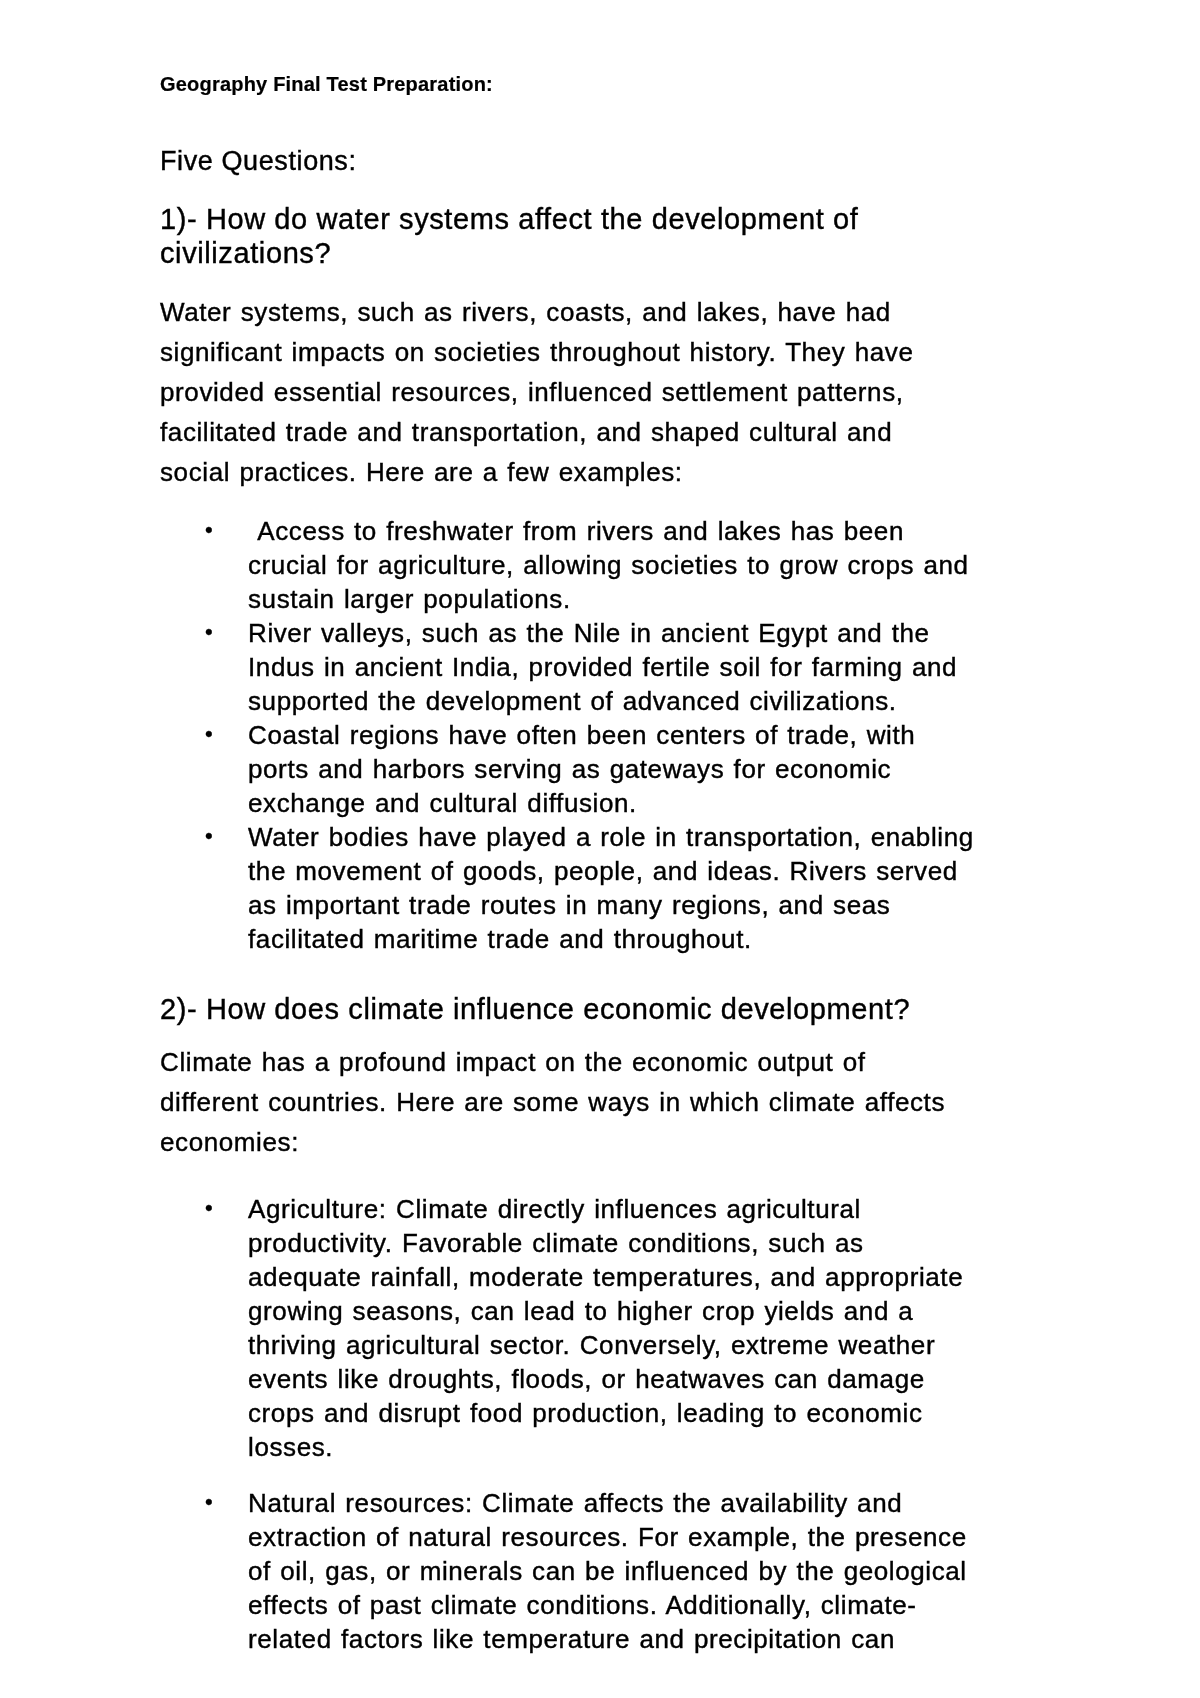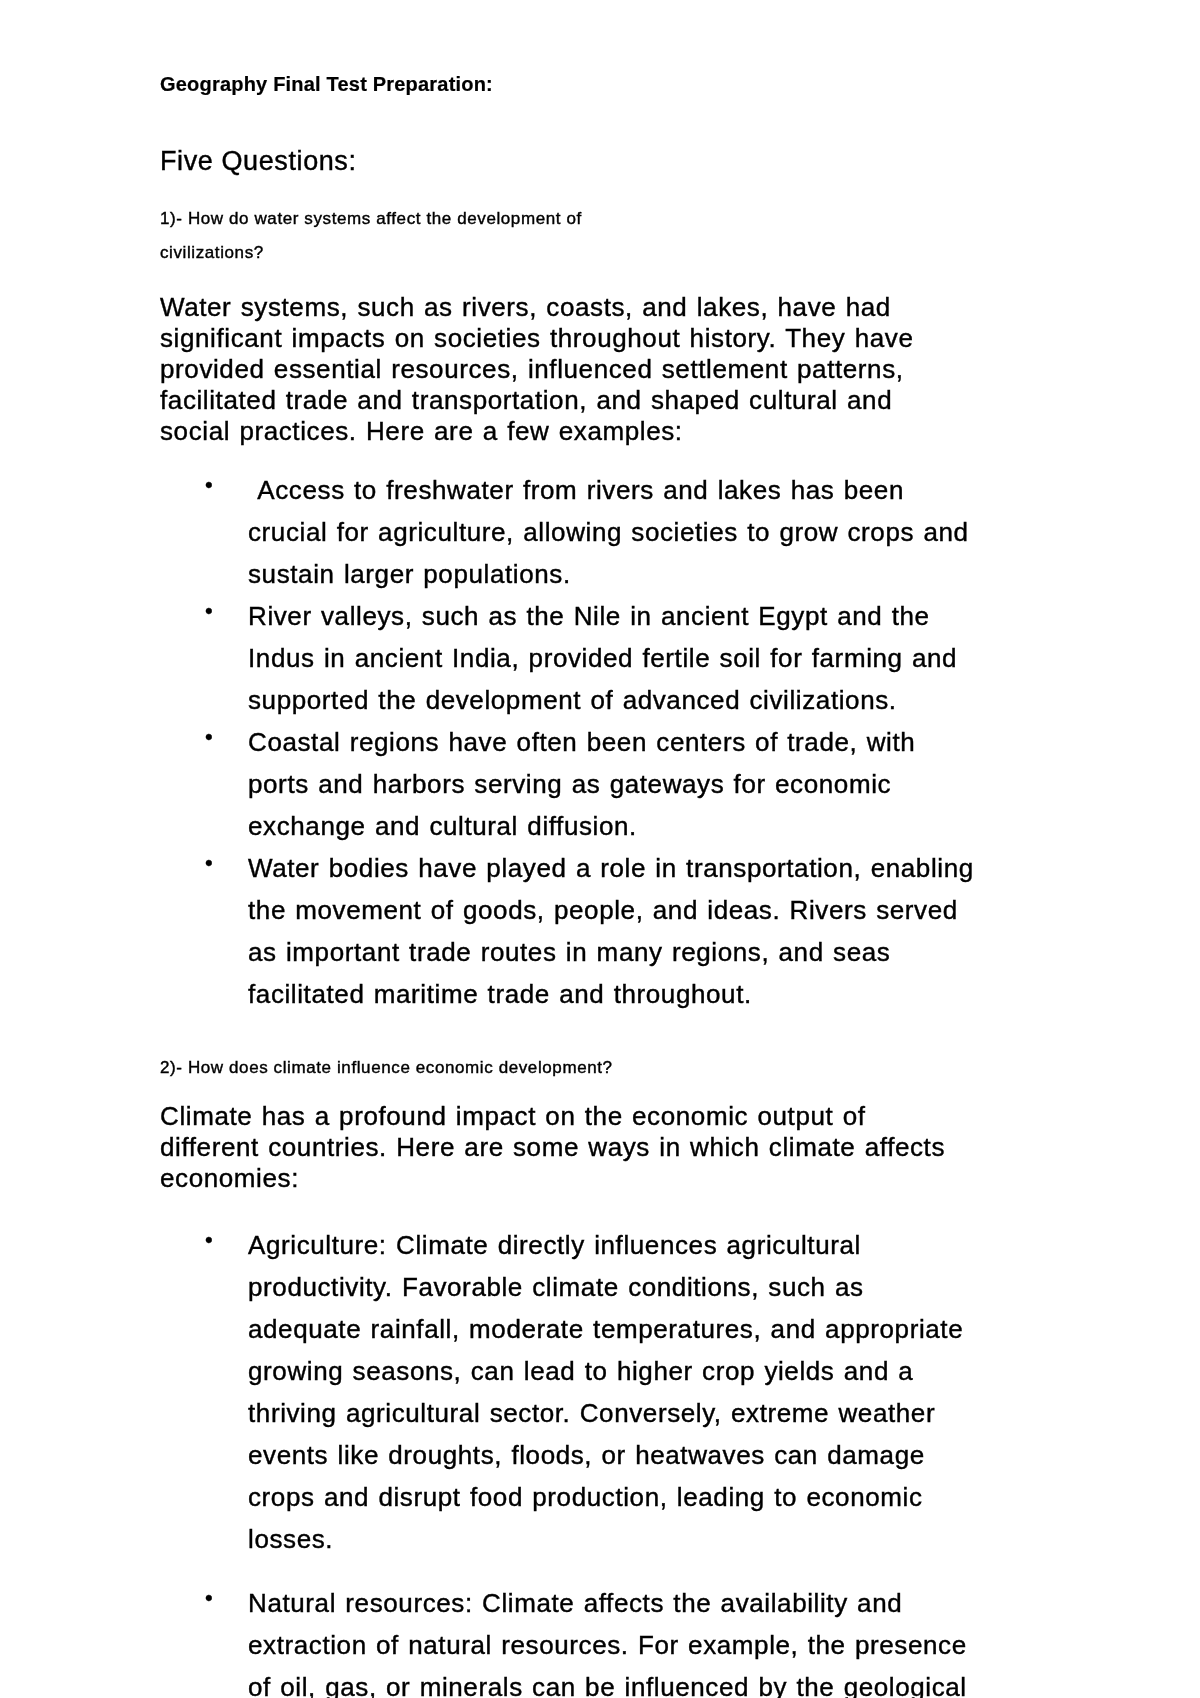--- a/index.html
+++ b/index.html
@@ -33,32 +33,32 @@
   .doc-title {
     margin: 48px 0 12px 0;
     font-size: 27px;
     line-height: 34px;
     font-weight: 400;
     letter-spacing: 0.6px;
     -webkit-text-stroke: 0.4px #000;
   }
   .q-heading {
     margin: 24px 0 0 0;
-    font-size: 17px;
+    font-size: 29px;
     line-height: 34px;
     font-weight: 400;
     letter-spacing: 0.6px;
     white-space: pre-line;
     -webkit-text-stroke: 0.4px #000;
   }
   .q2-heading { margin-top: 36px; }
   .para {
     margin: 22px 0 0 0;
     font-size: 26px;
-    line-height: 31px;
+    line-height: 40px;
     letter-spacing: 0.6px;
     word-spacing: 1.5px;
     white-space: pre-line;
     -webkit-text-stroke: 0.4px #000;
   }
   .para-2 { margin-top: 16px; }
   ul.blist {
     list-style: none;
     margin: 22px 0 0 0;
     padding: 0;
@@ -73,21 +73,21 @@
     flex: none;
     width: 43px;
     margin-left: 45px;
     font-size: 22px;
     line-height: 31px;
     -webkit-text-stroke: 0.3px #000;
   }
   .btxt {
     flex: 1;
     font-size: 26px;
-    line-height: 42px;
+    line-height: 34px;
     letter-spacing: 0.6px;
     word-spacing: 1.5px;
     white-space: pre-line;
     -webkit-text-stroke: 0.4px #000;
   }
 </style>
 </head>
 <body>
 
 <div class="page">

